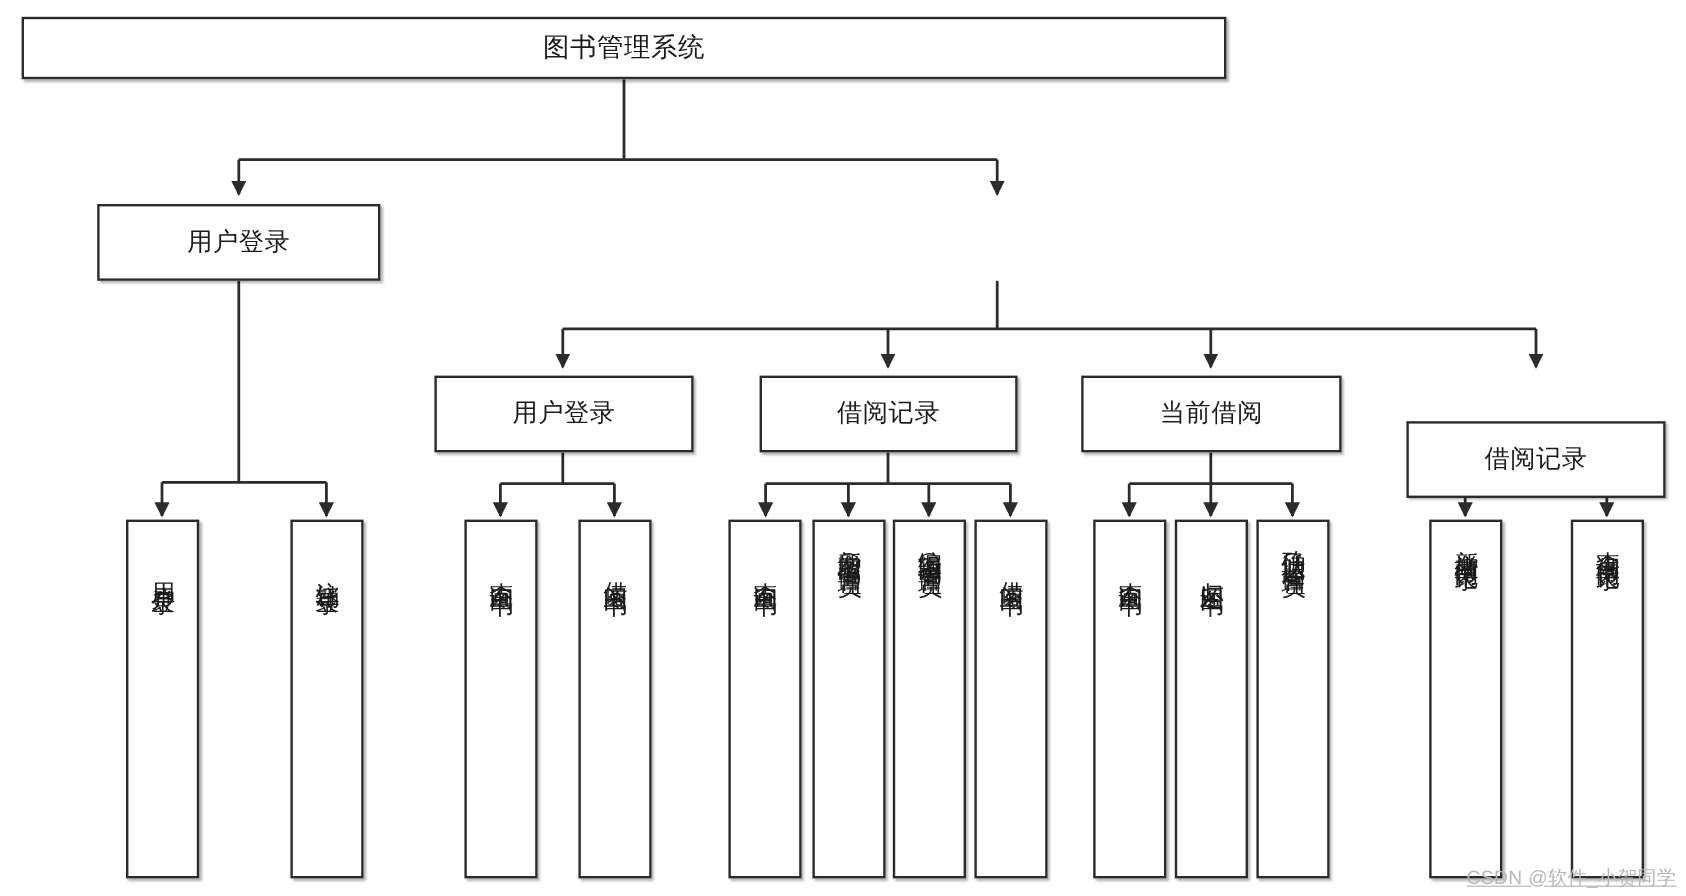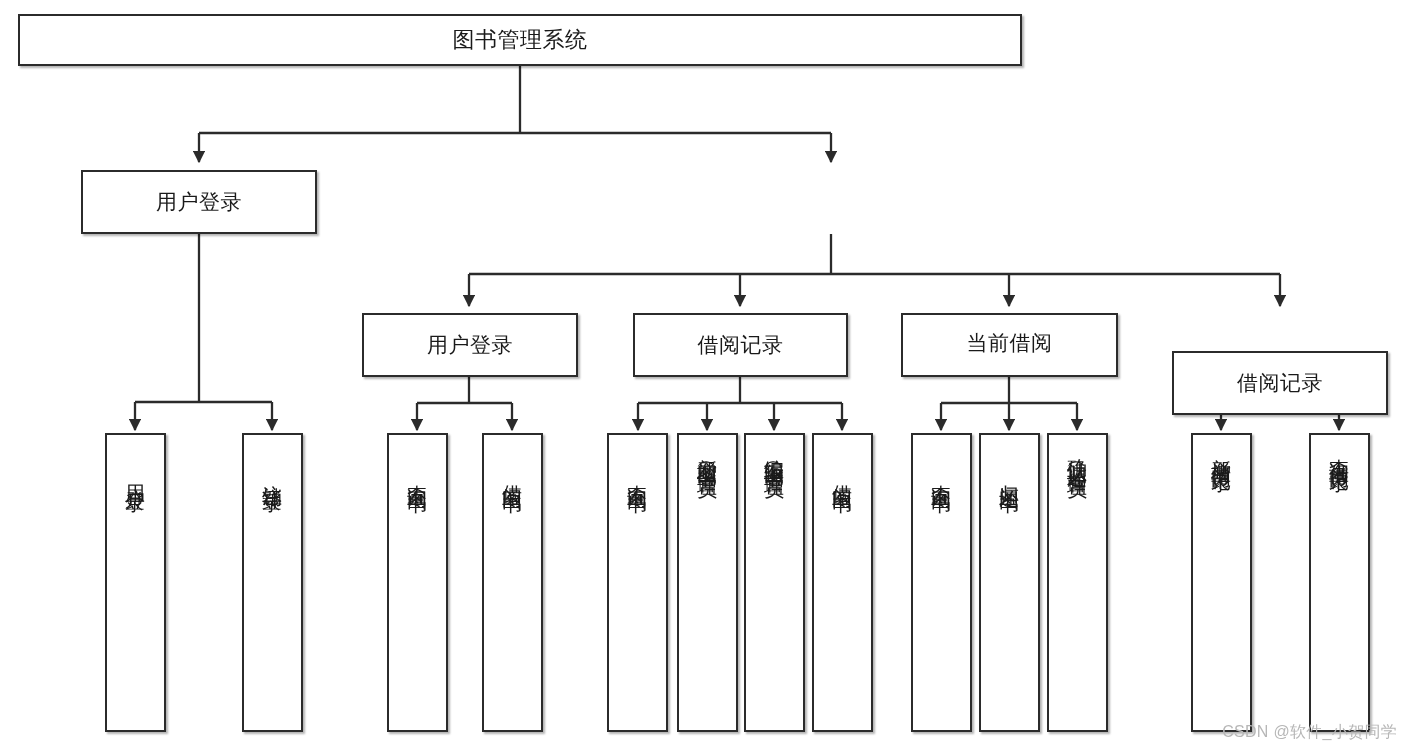--- a/index.html
+++ b/index.html
@@ -69,20 +69,21 @@
   }
   #watermark {
     position: absolute;
     right: 8px;
     bottom: 4px;
     font-size: 16px;
     color: #b7b7b7;
     white-space: nowrap;
     z-index: 5;
     letter-spacing: 0.3px;
+    text-decoration: underline;
   }
 </style>
 </head>
 <body>
 
 <div id="canvas">
 
   <svg id="wires" viewBox="0 0 1405 747" width="1405" height="747" xmlns="http://www.w3.org/2000/svg">
     <defs>
       <marker id="arrow" viewBox="0 0 10 10" refX="9" refY="5" markerWidth="5.5" markerHeight="5.5" orient="auto-start-reverse">
@@ -140,21 +141,21 @@
   <div class="node h" style="left:81px; top:170px; width:236px; height:64px;">
     <span class="label">用户登录</span>
   </div>
 
   <div class="node h" style="left:362px; top:313px; width:216px; height:64px;">
     <span class="label">用户登录</span>
   </div>
   <div class="node h" style="left:633px; top:313px; width:215px; height:64px;">
     <span class="label">借阅记录</span>
   </div>
-  <div class="node h" style="left:901px; top:313px; width:217px; height:64px;font-family:Liberation Mono, monospace;">
+  <div class="node h" style="left:901px; top:313px; width:217px; height:64px;">
     <span class="label">当前借阅</span>
   </div>
   <div class="node h" style="left:1172px; top:313px; width:216px; height:64px;margin-top:38px;">
     <span class="label">借阅记录</span>
   </div>
 
   <div class="node v" style="left:105px; top:433px; width:61px; height:299px;">
     <span class="label">用户登录</span>
   </div>
   <div class="node v" style="left:242px; top:433px; width:61px; height:299px;">

